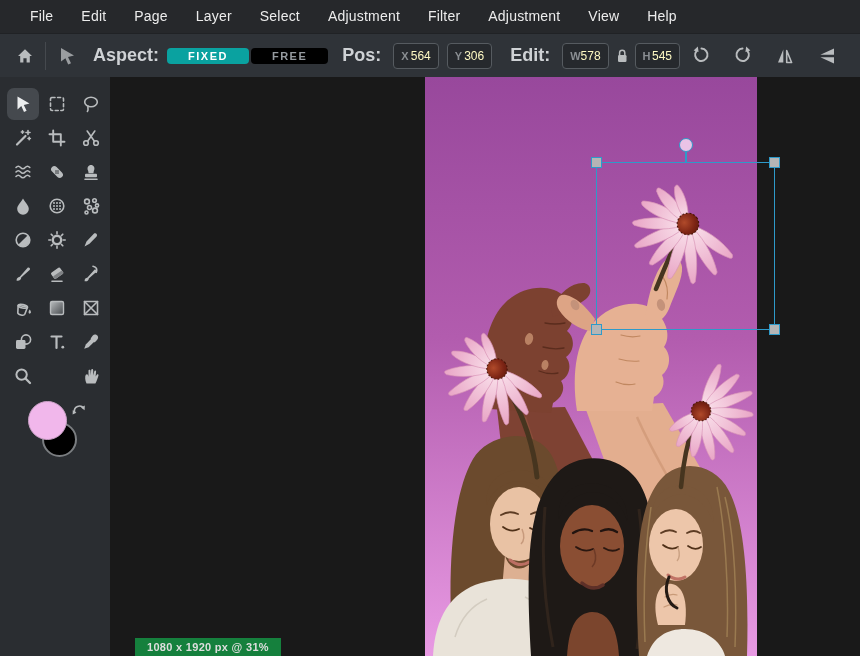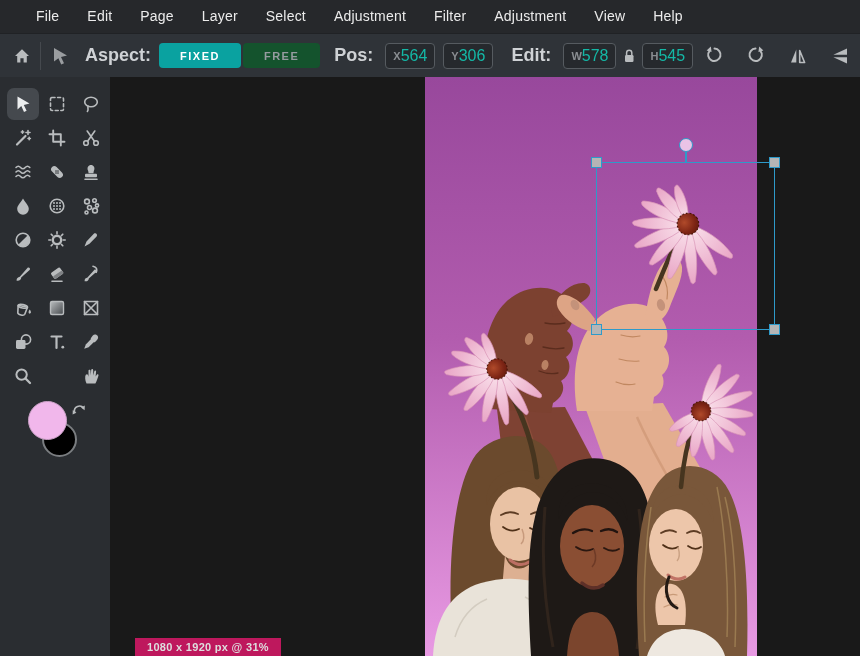--- a/index.html
+++ b/index.html
@@ -2,42 +2,42 @@
 <html><head>
 <meta charset="utf-8">
 <style>
   * { margin:0; padding:0; box-sizing:border-box; }
   html,body { width:860px; height:656px; overflow:hidden; background:#1a1a1a;
     font-family:"Liberation Sans", sans-serif; }
   .app { width:860px; height:656px; display:flex; flex-direction:column; }
 
   
   .menubar { height:33px; background:#26282b; display:flex; align-items:center;
-    padding-left:22px; flex:none; }
+    padding-left:16px; flex:none; }
   .menubar .mi { color:#ececec; font-size:14px; letter-spacing:.2px; padding:0 14px;
     height:33px; line-height:33px; cursor:default; }
 
   
   .toolbar { height:44px; background:#2f3338; display:flex; align-items:center;
     padding:0 12px; flex:none; border-top:1px solid #202225; }
   .icon-btn { width:34px; height:34px; display:flex; align-items:center; justify-content:center;
     background:none; border:none; cursor:pointer; border-radius:6px; }
   .vsep { width:1px; height:28px; background:#45494e; margin:0 8px; flex:none; }
   .tb-label { color:#cfd2d5; font-size:18px; font-weight:bold; margin:0 8px 0 14px; }
   .seg { display:flex; gap:2px; }
-  .seg-btn { height:25px; padding:0 21px; border:none; border-radius:4px;
+  .seg-btn { height:16px; padding:0 21px; border:none; border-radius:4px;
     font-family:"Liberation Sans",sans-serif; font-size:11px; font-weight:bold;
     letter-spacing:1.5px; cursor:pointer; }
   .seg-on  { background:#0aa2a0; color:#ffffff; }
-  .seg-off { background:#14532d; color:#969ba0; }
+  .seg-off { background:#000000; color:#969ba0; }
   .field { display:flex; align-items:center; width:56px; height:26px;
     border:1px solid #565b60; border-radius:4px; background:#26292d; padding:0 7px;
     margin:0 4px; }
   .field .fl { color:#8a8e92; font-size:11px; font-weight:bold; }
-  .field .fv { color:#14b8a6; font-size:16px; margin-left:auto; }
+  .field .fv { color:#fef9c3; font-size:12px; margin-left:auto; }
   .lock { margin:0 1px; display:flex; }
   .tb-right { margin-left:auto; display:flex; align-items:center; gap:8px; padding-right:4px; }
   svg.g { display:block; }
   .stroke { fill:none; stroke:#b9bcbe; stroke-width:1.6; stroke-linecap:round; stroke-linejoin:round; }
   .fillg  { fill:#b9bcbe; stroke:none; }
 
   
   .main { flex:1; display:flex; min-height:0; }
   .palette { width:110px; background:#2a2d31; flex:none; position:relative; }
   .tools { display:grid; grid-template-columns:repeat(3,32px); gap:2px;
@@ -65,21 +65,21 @@
   .handle { position:absolute; width:11px; height:11px; background:#b5b5b5;
     border:1.5px solid #2e9ac9; }
   .h-tl { left:-6px; top:-6px; }  .h-tr { right:-6px; top:-6px; }
   .h-bl { left:-6px; bottom:-6px; } .h-br { right:-6px; bottom:-6px; }
   .rot-stem { position:absolute; left:calc(50% - 1px); top:-11px; width:2px; height:10px;
     background:#2e9ac9; }
   .rot-knob { position:absolute; left:calc(50% - 7px); top:-25px; width:14px; height:14px;
     border-radius:50%; background:#eac3e6; border:1.5px solid #2e9ac9; cursor:grab; }
 
   .statusbar { position:absolute; left:25px; bottom:0; height:18px; line-height:18px;
-    background:#be185d; color:#dedede; font-size:11px; font-weight:bold;
+    background:#15803d; color:#dedede; font-size:11px; font-weight:bold;
     padding:0 12px; letter-spacing:.3px; }
 </style>
 </head>
 <body>
 
 <div class="app">
 
   <nav class="menubar">
     <span class="mi">File</span>
     <span class="mi">Edit</span>

